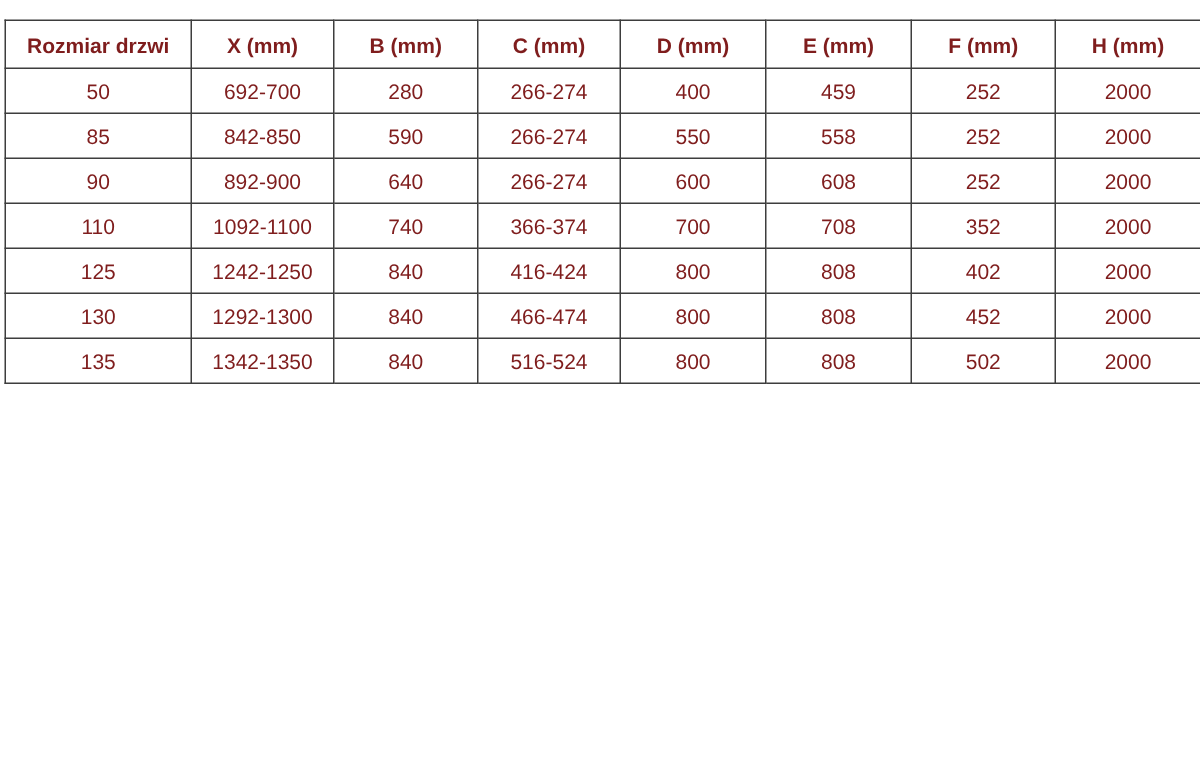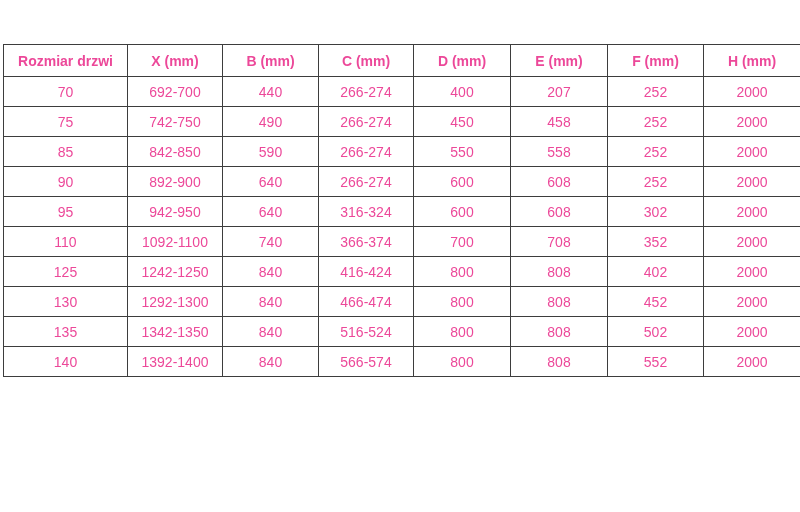--- a/index.html
+++ b/index.html
@@ -14,22 +14,21 @@
   .table-wrap {
     position: absolute;
     left: 3px;
     top: 13px;
     width: 797px;
   }
   table.size-table {
     border-collapse: collapse;
     table-layout: fixed;
     width: 797px;
-    color: #ec4899;
-    margin-top: 31px;
+    color: #7f1d1d;
   }
   table.size-table col.c0 { width: 124px; }
   table.size-table col.c1 { width: 95px; }
   table.size-table col.c2 { width: 96px; }
   table.size-table col.c3 { width: 95px; }
   table.size-table col.c4 { width: 97px; }
   table.size-table col.c5 { width: 97px; }
   table.size-table col.c6 { width: 96px; }
   table.size-table col.c7 { width: 97px; }
   table.size-table th,
@@ -76,36 +75,26 @@
           <th>B (mm)</th>
           <th>C (mm)</th>
           <th>D (mm)</th>
           <th>E (mm)</th>
           <th>F (mm)</th>
           <th>H (mm)</th>
         </tr>
     </thead>
     <tbody>
         <tr>
-          <td>70</td>
+          <td>50</td>
           <td>692-700</td>
-          <td>440</td>
+          <td>280</td>
           <td>266-274</td>
           <td>400</td>
-          <td>207</td>
-          <td>252</td>
-          <td>2000</td>
-        </tr>
-        <tr>
-          <td>75</td>
-          <td>742-750</td>
-          <td>490</td>
-          <td>266-274</td>
-          <td>450</td>
-          <td>458</td>
+          <td>459</td>
           <td>252</td>
           <td>2000</td>
         </tr>
         <tr>
           <td>85</td>
           <td>842-850</td>
           <td>590</td>
           <td>266-274</td>
           <td>550</td>
           <td>558</td>
@@ -113,30 +102,20 @@
           <td>2000</td>
         </tr>
         <tr>
           <td>90</td>
           <td>892-900</td>
           <td>640</td>
           <td>266-274</td>
           <td>600</td>
           <td>608</td>
           <td>252</td>
-          <td>2000</td>
-        </tr>
-        <tr>
-          <td>95</td>
-          <td>942-950</td>
-          <td>640</td>
-          <td>316-324</td>
-          <td>600</td>
-          <td>608</td>
-          <td>302</td>
           <td>2000</td>
         </tr>
         <tr>
           <td>110</td>
           <td>1092-1100</td>
           <td>740</td>
           <td>366-374</td>
           <td>700</td>
           <td>708</td>
           <td>352</td>
@@ -165,25 +144,15 @@
         <tr>
           <td>135</td>
           <td>1342-1350</td>
           <td>840</td>
           <td>516-524</td>
           <td>800</td>
           <td>808</td>
           <td>502</td>
           <td>2000</td>
         </tr>
-        <tr>
-          <td>140</td>
-          <td>1392-1400</td>
-          <td>840</td>
-          <td>566-574</td>
-          <td>800</td>
-          <td>808</td>
-          <td>552</td>
-          <td>2000</td>
-        </tr>
       </tbody>
   </table>
 </div>
 
 </body></html>

